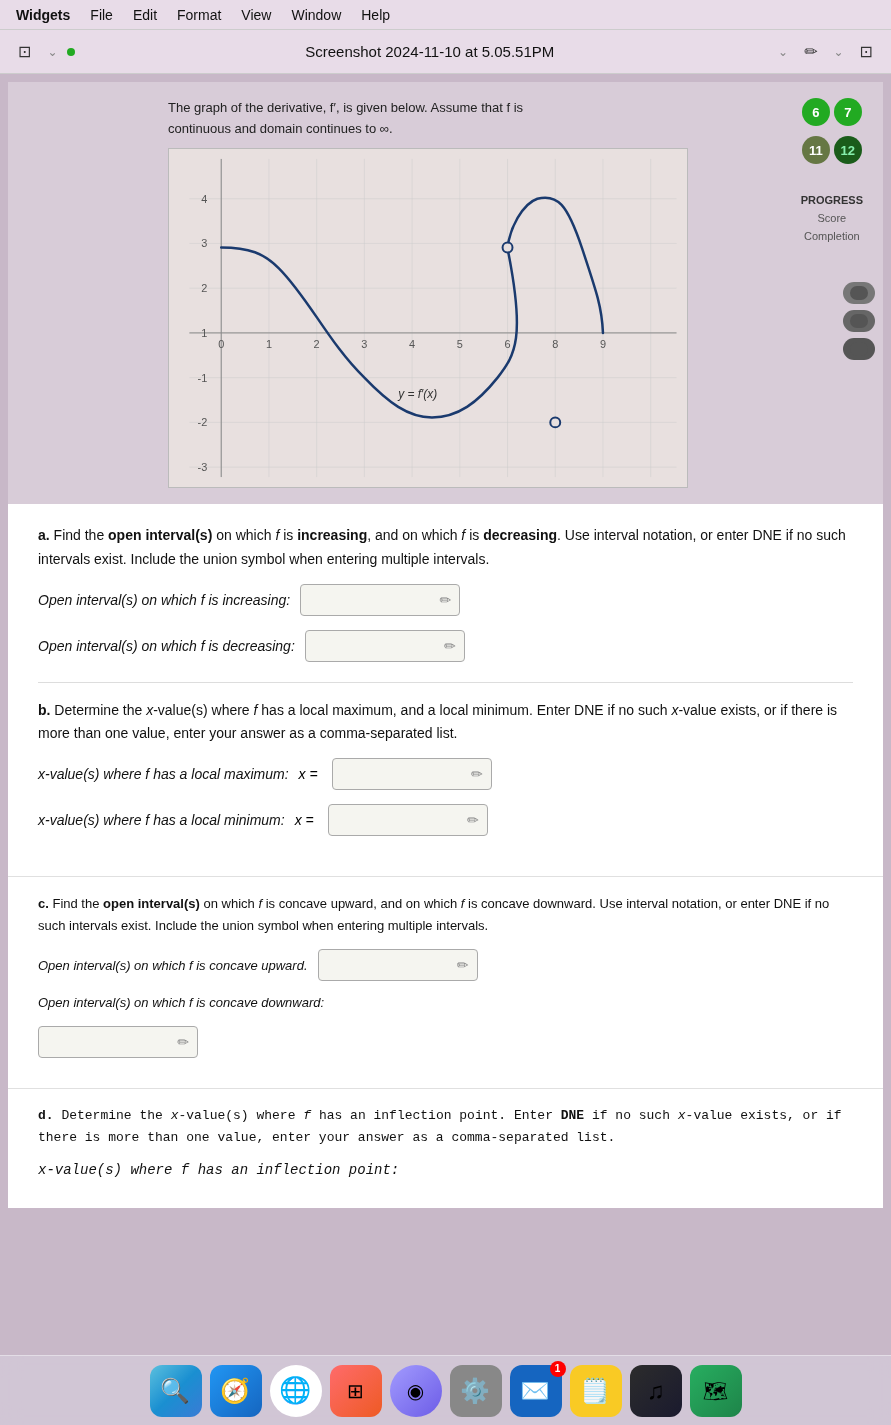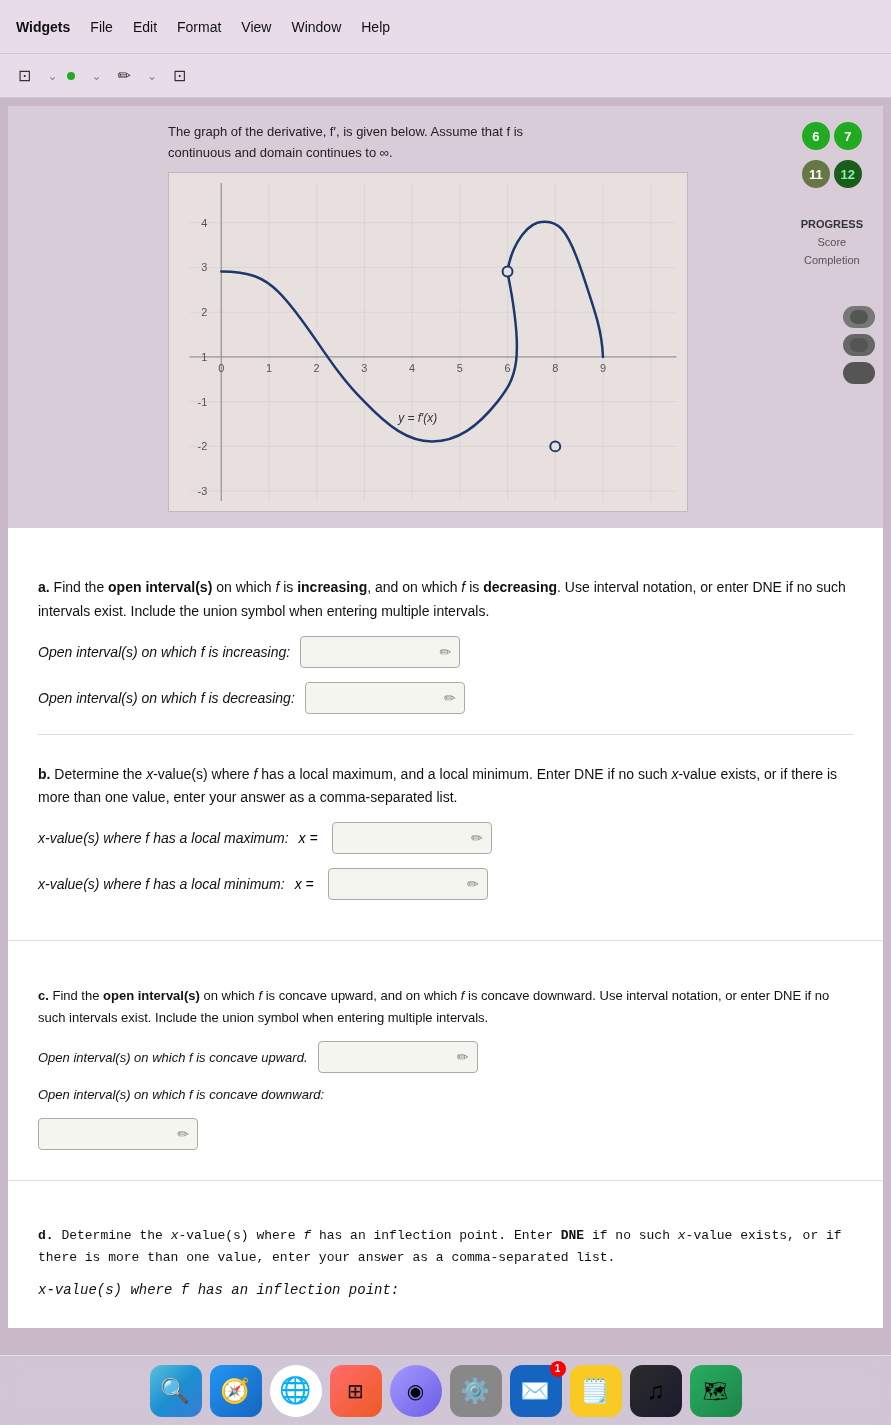--- a/index.html
+++ b/index.html
@@ -7,21 +7,21 @@
       font-family: -apple-system, BlinkMacSystemFont, 'Helvetica Neue', Arial, sans-serif;
       background: #c8b8c8;
       width: 891px;
       min-height: 1425px;
       overflow-x: hidden;
     }
 
     
     .menubar {
       background: #e8dce8;
-      height: 54px;
+      height: 30px;
       display: flex;
       align-items: center;
       padding: 0 16px;
       gap: 20px;
       border-bottom: 1px solid #ccc;
     }
     .menubar-item {
       font-size: 14px;
       color: #111;
       cursor: pointer;
@@ -159,21 +159,20 @@
 
     .question-block {
       margin-bottom: 20px;
     }
 
     .question-text {
       font-size: 14px;
       color: #111;
       line-height: 1.7;
       margin-bottom: 12px;
-      margin-top: 28px;
     }
     .question-text strong { font-weight: 700; }
 
     .answer-row {
       display: flex;
       align-items: center;
       margin-bottom: 14px;
       gap: 10px;
     }
     .answer-label {
@@ -285,20 +284,21 @@
   <span class="menubar-item">Format</span>
   <span class="menubar-item">View</span>
   <span class="menubar-item">Window</span>
   <span class="menubar-item">Help</span>
 </div>
 
 <div class="toolbar">
   <button class="toolbar-btn">⊡</button>
   <span style="font-size:12px;color:#888;">⌄</span>
   <span class="toolbar-dot"></span>
+  <span class="toolbar-title">Screenshot 2024-11-10 at 5.05.51PM</span>
   <span style="font-size:12px;color:#888;">⌄</span>
   <button class="toolbar-btn">✏</button>
   <span style="font-size:12px;color:#888;">⌄</span>
   <button class="toolbar-btn">⊡</button>
 </div>
 
 <div class="main-content">
 
   <div class="graph-section">
 

